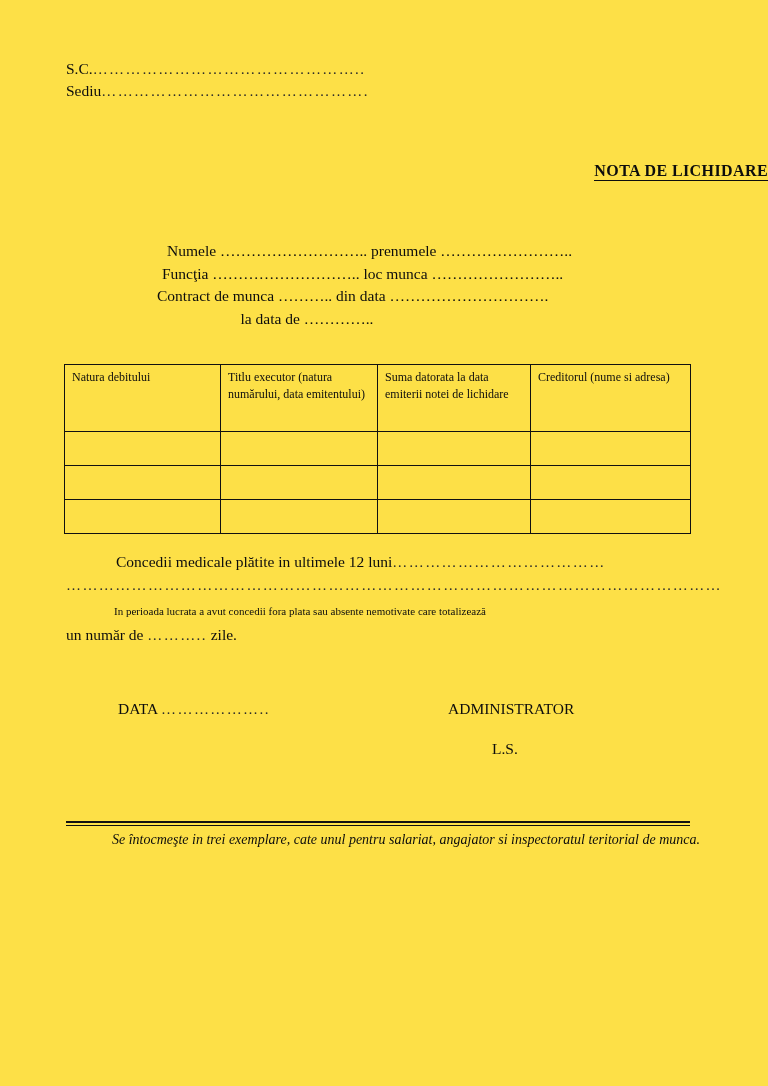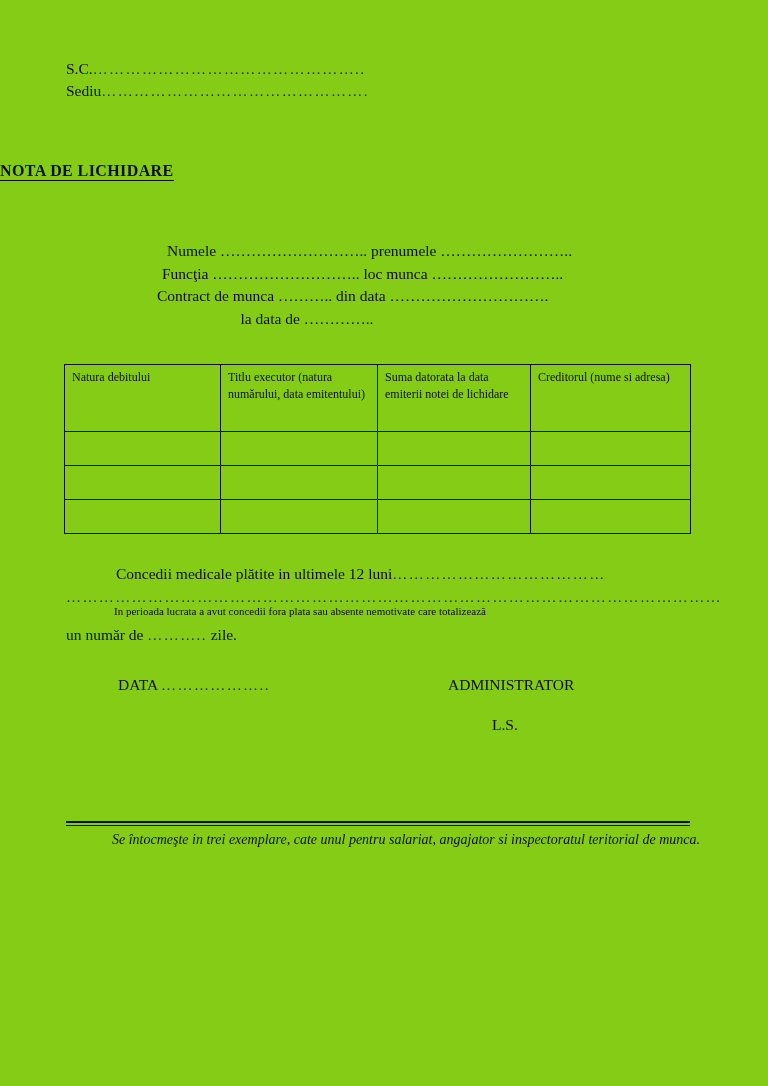--- a/index.html
+++ b/index.html
@@ -5,21 +5,21 @@
   html, body {
     margin: 0;
     padding: 0;
     background: #ffffff;
   }
 
   .page {
     position: relative;
     width: 768px;
     height: 1086px;
-    background: #84cc16;
+    background: #fde047;
     font-family: "Liberation Serif", "DejaVu Serif", serif;
     color: #0d0d0d;
     overflow: hidden;
   }
 
   .leader {
     letter-spacing: 1.4px;
     color: #2b2b2b;
     font-size: 15px;
   }
@@ -37,21 +37,21 @@
     line-height: 22px;
     white-space: pre;
   }
 
   
   .doc-title {
     position: absolute;
     left: 0;
     top: 162px;
     width: 768px;
-    text-align: left;
+    text-align: right;
     font-size: 16px;
     font-weight: bold;
     letter-spacing: 0.4px;
   }
   .doc-title span {
     border-bottom: 1.6px solid #0d0d0d;
     padding-bottom: 1px;
   }
 
   
@@ -113,21 +113,20 @@
     position: absolute;
     left: 66px;
     top: 551px;
     width: 640px;
   }
   .medical-line-1 {
     padding-left: 50px;
     font-size: 15.5px;
     line-height: 22px;
     white-space: pre;
-    margin-top: 12px;
   }
   .medical-line-2 {
     font-size: 15px;
     line-height: 20px;
     letter-spacing: 1.4px;
     color: #2b2b2b;
     white-space: pre;
     margin-top: 2px;
   }
 
@@ -148,21 +147,21 @@
   .unpaid-p2 {
     font-size: 15.5px;
     line-height: 23px;
     white-space: pre;
   }
 
   
   .sign-block {
     position: absolute;
     left: 0;
-    top: 676px;
+    top: 700px;
     width: 670px;
   }
   .sign-row {
     position: relative;
     height: 40px;
   }
   .sign-date {
     position: absolute;
     left: 118px;
     top: 0;

